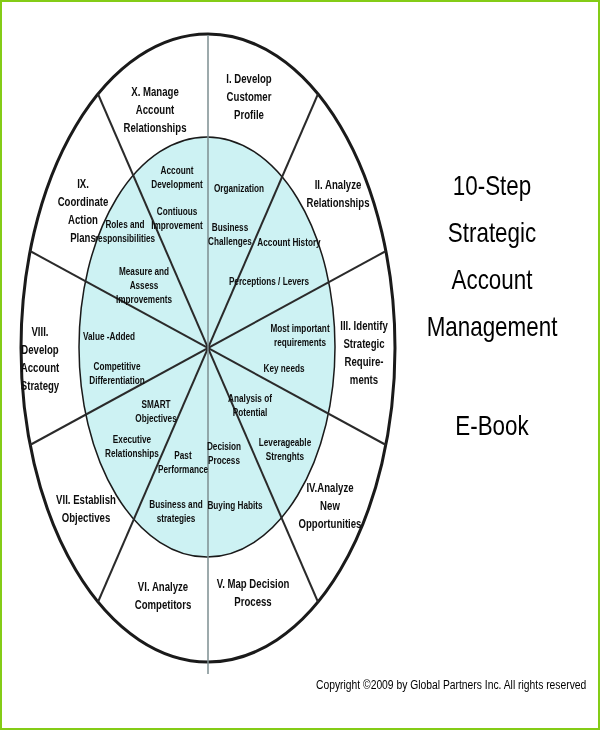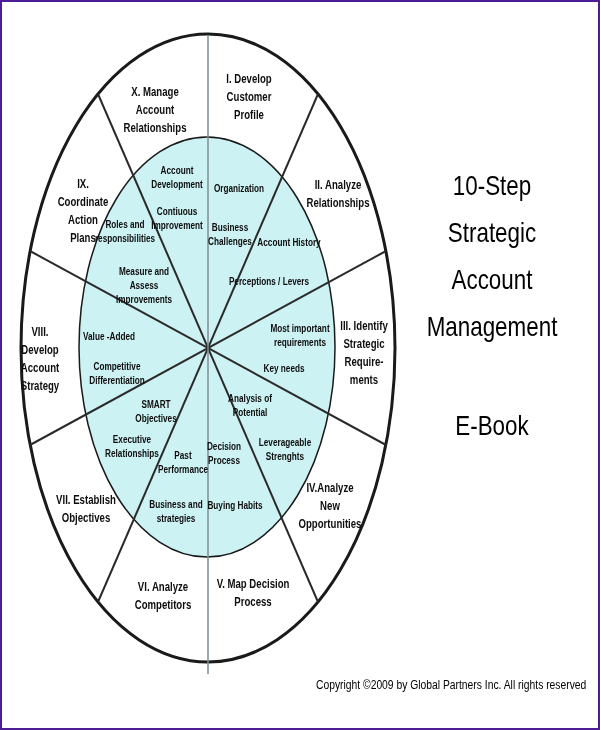--- a/index.html
+++ b/index.html
@@ -1,20 +1,20 @@
 <!DOCTYPE html>
 <html><head>
 <meta charset="utf-8">
 <style>
   html,body { margin:0; padding:0; background:#ffffff; }
   .page {
     position:relative;
     width:600px; height:730px;
     background:#ffffff;
-    border:2px solid #4c1d95;
+    border:2px solid #84cc16;
     box-sizing:border-box;
     overflow:hidden;
     font-family:"Liberation Sans", sans-serif;
     color:#0d0d0d;
   }
   .wheel-svg { position:absolute; left:0; top:0; }
   .olabel {
     position:absolute;
     font-weight:bold;
     font-size:12px;

